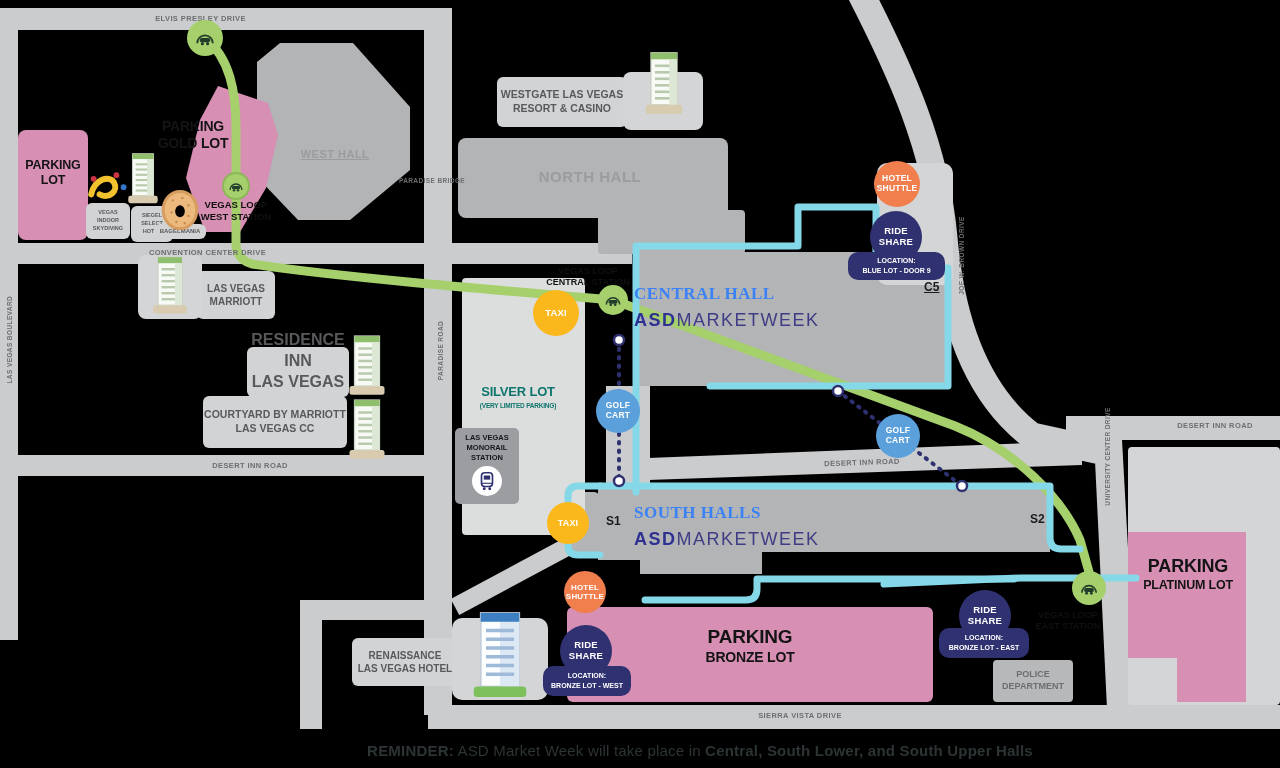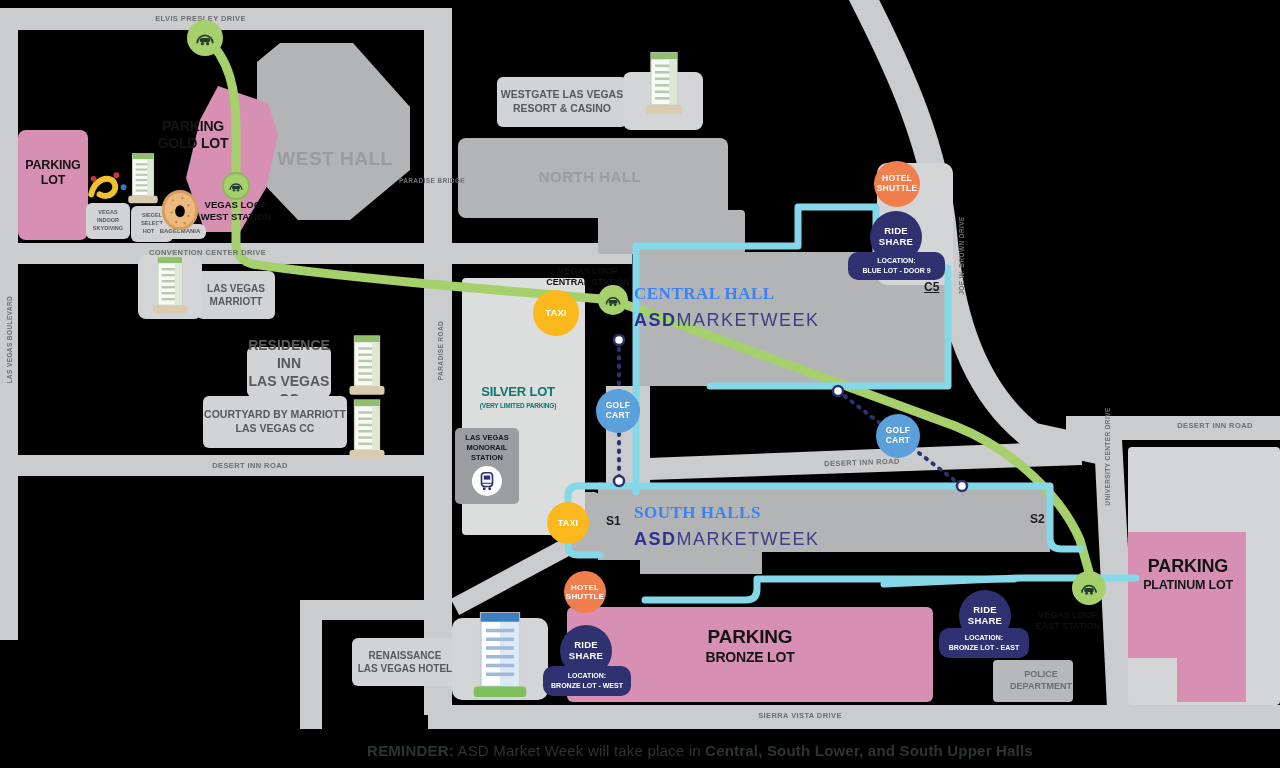--- a/index.html
+++ b/index.html
@@ -107,21 +107,21 @@
   <div class="street" style="left:392px;top:177px;width:80px;font-size:6.5px;">PARADISE BRIDGE</div>
   <div class="street vrot" style="left:400px;top:347px;width:80px;font-size:6.5px;">PARADISE ROAD</div>
   <div class="street vrot" style="left:-31px;top:340px;width:80px;font-size:6.5px;">LAS VEGAS BOULEVARD</div>
   <div class="street" style="left:180px;top:461px;width:140px;">DESERT INN ROAD</div>
   <div class="street" style="left:792px;top:458px;width:140px;transform:rotate(-2deg);">DESERT INN ROAD</div>
   <div class="street" style="left:1155px;top:421px;width:120px;">DESERT INN ROAD</div>
   <div class="street vrot" style="left:916px;top:252px;width:90px;font-size:6.5px;">JOE W. BROWN DRIVE</div>
   <div class="street vrot" style="left:1057px;top:453px;width:100px;font-size:6.5px;">UNIVERSITY CENTER DRIVE</div>
   <div class="street" style="left:730px;top:711px;width:140px;">SIERRA VISTA DRIVE</div>
 
-  <div class="hallname" style="left:270px;top:148px;width:130px;font-size:19px;">WEST HALL</div>
+  <div class="hallname" style="left:270px;top:148px;width:130px;font-size:11px;text-decoration:underline;">WEST HALL</div>
   <div class="hallname" style="left:458px;top:168px;width:264px;font-size:15px;">NORTH HALL</div>
   <div class="navytitle" style="left:634px;top:284px;width:316px;font-size:17px;">CENTRAL HALL</div>
   <div class="brand" style="left:634px;top:310px;width:316px;">
     <span class="b">ASD</span><span class="r">MARKETWEEK</span>
   </div>
   <div class="navytitle" style="left:634px;top:503px;width:360px;font-size:17px;">SOUTH HALLS</div>
   <div class="brand" style="left:634px;top:529px;width:360px;">
     <span class="b">ASD</span><span class="r">MARKETWEEK</span>
   </div>
   <div class="doortag" style="left:924px;top:280px;text-decoration:underline;">C5</div>
@@ -150,21 +150,21 @@
   </div>
 
   <div class="poi" style="left:497px;top:77px;width:130px;height:50px;font-size:10.5px;">
     <div>WESTGATE LAS VEGAS</div>
     <div>RESORT &amp; CASINO</div>
   </div>
   <div class="poi" style="left:197px;top:271px;width:78px;height:48px;font-size:10px;">
     <div>LAS VEGAS</div>
     <div>MARRIOTT</div>
   </div>
-  <div class="poi" style="left:247px;top:347px;width:84px;height:50px;font-size:14px;">
+  <div class="poi" style="left:247px;top:347px;width:102px;height:50px;font-size:16px;">
     <div>RESIDENCE INN</div>
     <div>LAS VEGAS CC</div>
   </div>
   <div class="poi" style="left:203px;top:396px;width:144px;height:52px;font-size:10.5px;">
     <div>COURTYARD BY MARRIOTT</div>
     <div>LAS VEGAS CC</div>
   </div>
   <div class="poi" style="left:352px;top:638px;width:106px;height:48px;font-size:10px;">
     <div>RENAISSANCE</div>
     <div>LAS VEGAS HOTEL</div>
@@ -175,21 +175,21 @@
     <div>SKYDIVING</div>
   </div>
   <div class="poi" style="left:131px;top:206px;width:42px;height:36px;font-size:5.5px;line-height:1.4;">
     <div>SIEGEL</div>
     <div>SELECT</div>
     <div>HOTEL</div>
   </div>
   <div class="poi" style="left:154px;top:224px;width:52px;height:15px;font-size:6px;">
     <div>BAGELMANIA</div>
   </div>
-  <div class="poi" style="left:993px;top:660px;width:80px;height:42px;background:transparent;color:#6d6e71;font-size:9px;padding-left:8px;">
+  <div class="poi" style="left:993px;top:660px;width:80px;height:42px;background:transparent;color:#6d6e71;font-size:9px;">
     <div>POLICE</div>
     <div>DEPARTMENT</div>
   </div>
 
   <div class="abs" style="left:455px;top:428px;width:64px;height:76px;background:#9b9da0;border-radius:5px;
               display:flex;flex-direction:column;align-items:center;padding-top:5px;box-sizing:border-box;">
     <div style="color:#17171b;font-weight:800;font-size:7.5px;line-height:1.35;text-align:center;">
       <div>LAS VEGAS</div>
       <div>MONORAIL</div>
       <div>STATION</div>

